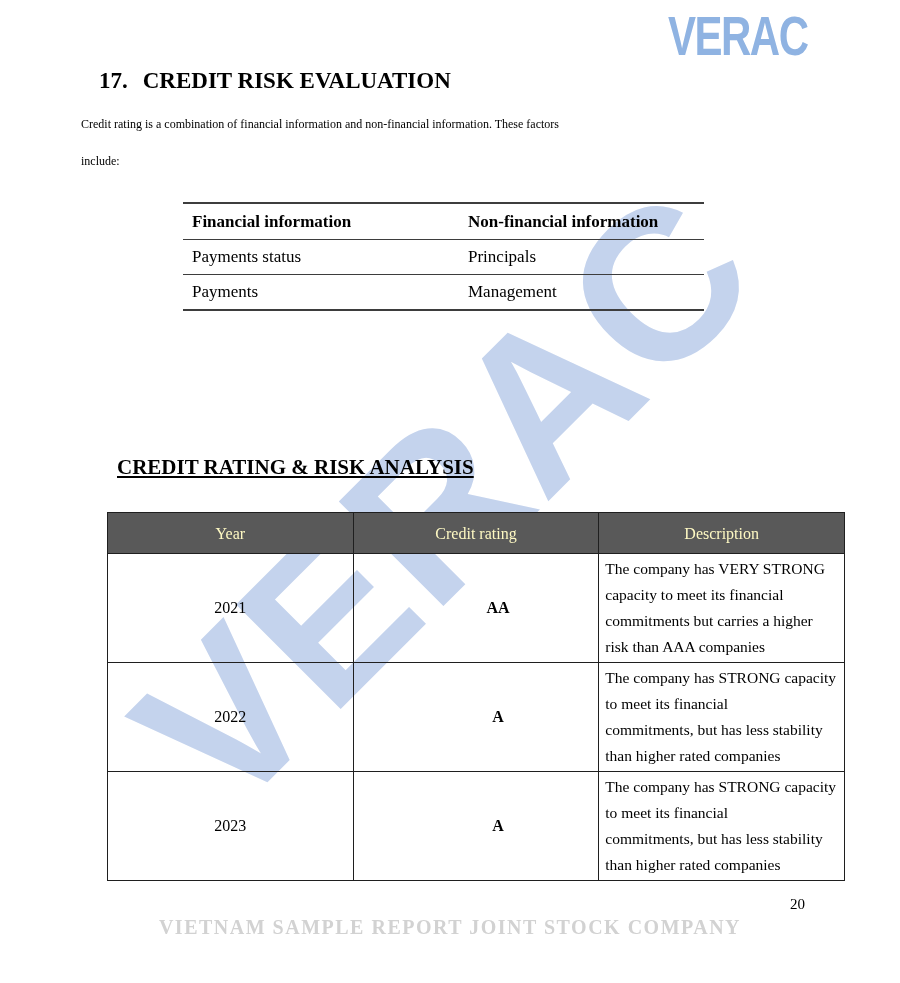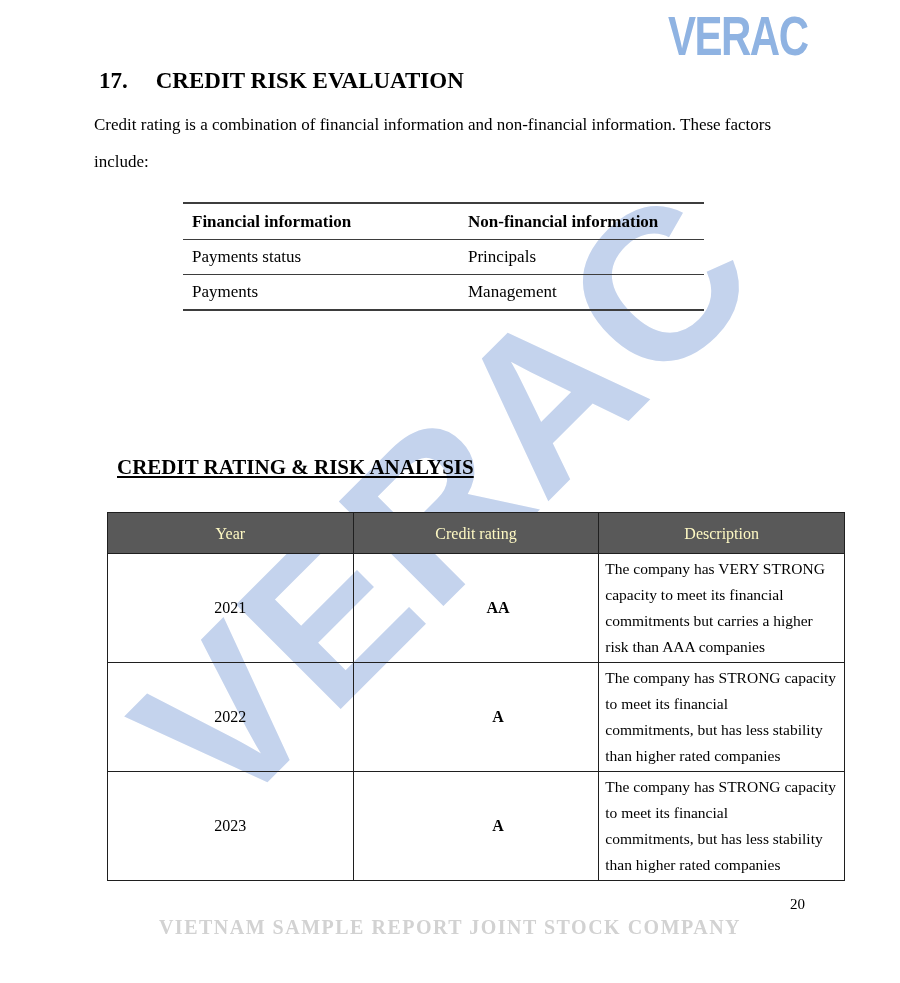--- a/index.html
+++ b/index.html
@@ -46,29 +46,29 @@
   }
 
   
   .section-heading {
     position: absolute;
     left: 99px;
     top: 68px;
     font-size: 23px;
     font-weight: bold;
     display: flex;
-    gap: 28px;
+    gap: 15px;
     white-space: nowrap;
   }
   .intro {
     position: absolute;
-    left: 94px;
+    left: 81px;
     top: 106px;
     width: 740px;
-    font-size: 17px;
+    font-size: 12px;
   }
   .intro .line { line-height: 37px; height: 37px; }
 
   
   .factors-table-wrap { position: absolute; left: 183px; top: 202px; }
   table.factors {
     border-collapse: collapse;
     table-layout: fixed;
     width: 503px;
     border-top: 2.5px solid #3d3d3d;

